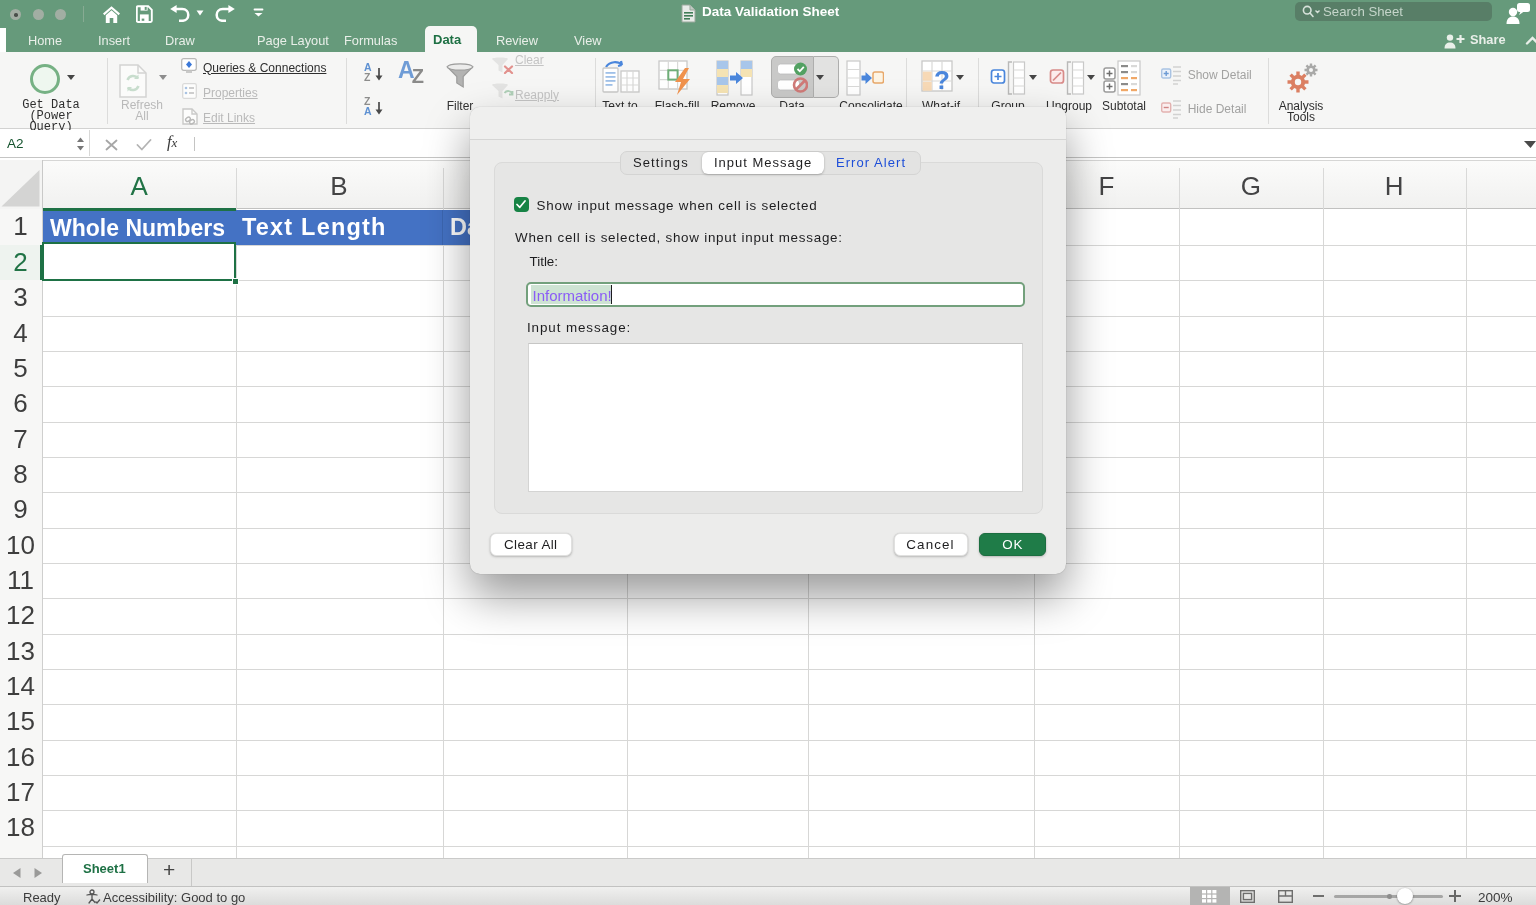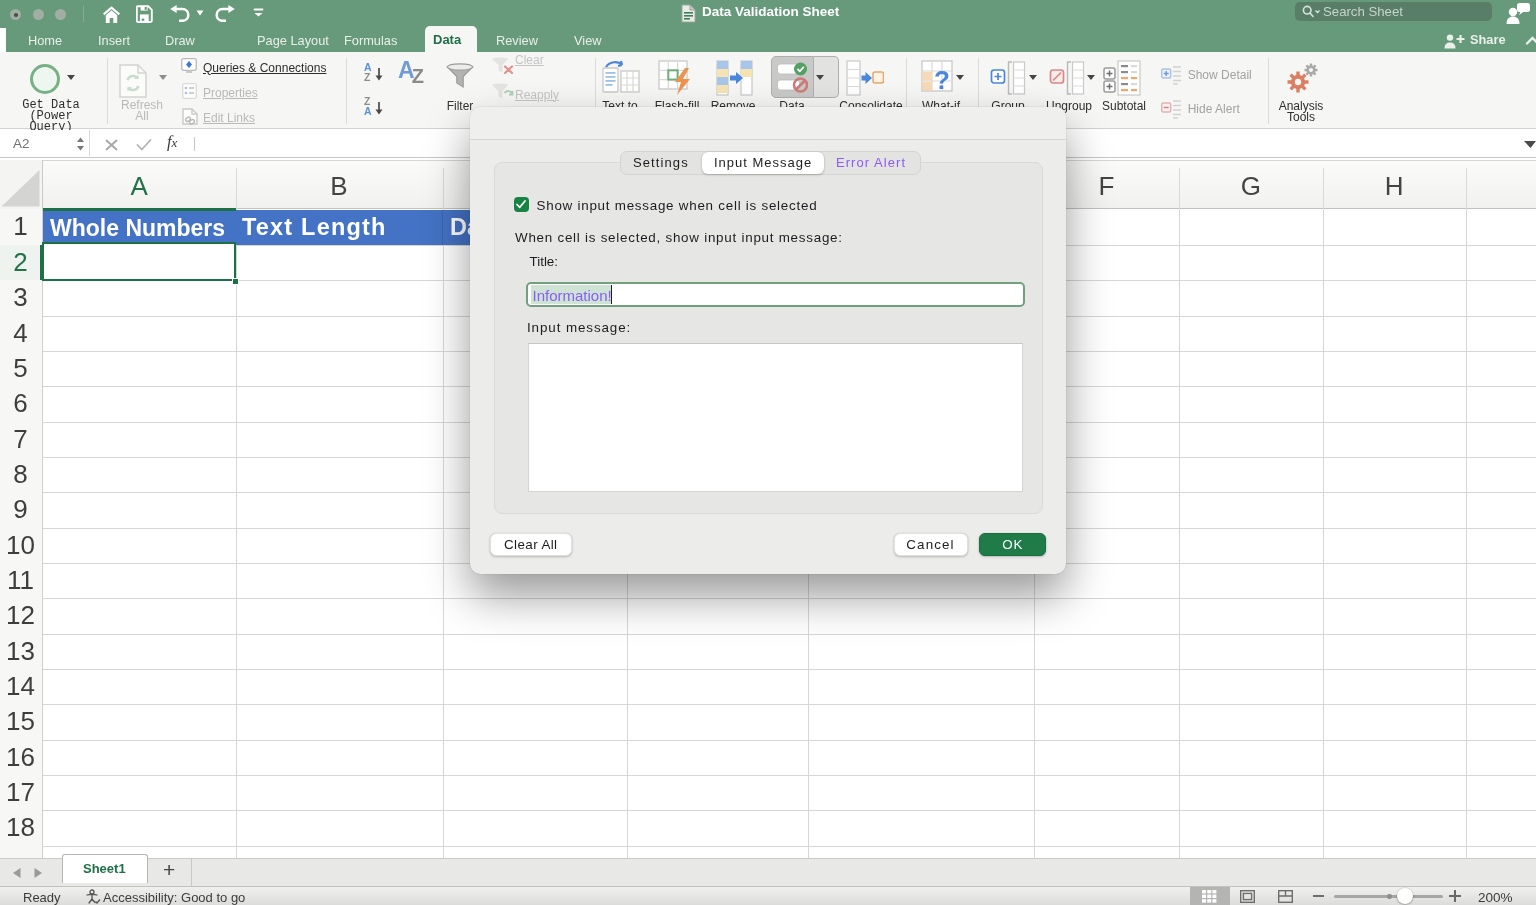--- a/index.html
+++ b/index.html
@@ -306,42 +306,42 @@
     <rect x="0.7" y="3" width="9" height="9" rx="1.5" fill="#eaf1fa" stroke="#a9c3e3" stroke-width="1.4"></rect>
     <path d="M5.2 5 V10 M2.7 7.5 H7.7" stroke="#6d9bd4" stroke-width="1.4"></path>
     <path d="M12 1 H20 M12 5.5 H20 M12 10 H20 M12 14.5 H20 M12 18 H17" stroke="#d2d2d1" stroke-width="1.6"></path>
   </svg>
   <div class="abs" style="left:1187.7px; top:16px; font-size:12px; color:#a2a2a1;">Show Detail</div>
   <svg class="abs" style="left:1161px; top:48px;" width="21" height="19" viewBox="0 0 21 19">
     <rect x="0.7" y="3" width="9" height="9" rx="1.5" fill="#faeeee" stroke="#e3b2b0" stroke-width="1.4"></rect>
     <path d="M2.7 7.5 H7.7" stroke="#d08684" stroke-width="1.4"></path>
     <path d="M12 1 H20 M12 5.5 H20 M12 10 H20 M12 14.5 H20 M12 18 H17" stroke="#d2d2d1" stroke-width="1.6"></path>
   </svg>
-  <div class="abs" style="left:1187.7px; top:49.5px; font-size:12px; color:#a2a2a1;">Hide Alert</div>
+  <div class="abs" style="left:1187.7px; top:49.5px; font-size:12px; color:#a2a2a1;">Hide Detail</div>
 
   <svg class="abs" style="left:1284px; top:10px;" width="36" height="34" viewBox="0 0 36 34">
     <g fill="#db7f62">
       <circle cx="14" cy="20" r="7.2"></circle>
       <g stroke="#db7f62" stroke-width="3.4">
         <path d="M14 9.5 V30.5 M3.5 20 H24.5 M6.6 12.6 L21.4 27.4 M21.4 12.6 L6.6 27.4"></path>
       </g>
     </g>
     <circle cx="14" cy="20" r="3.2" fill="#f6f6f5"></circle>
     <g fill="#a9a9a8">
       <circle cx="27" cy="8" r="4.6"></circle>
       <g stroke="#a9a9a8" stroke-width="2.4">
         <path d="M27 1.5 V14.5 M20.5 8 H33.5 M22.4 3.4 L31.6 12.6 M31.6 3.4 L22.4 12.6"></path>
       </g>
     </g>
     <circle cx="27" cy="8" r="2" fill="#f6f6f5"></circle>
   </svg>
   <div class="abs rlbl" style="left:1270px; top:49px; width:62px;">Analysis<br>Tools</div>
 </div>
 <div class="abs" id="fbar">
-  <div class="abs" style="left:13px; top:6px; font-size:13.5px; color:#737373;">A2</div>
+  <div class="abs" style="left:7px; top:6px; font-size:13.5px; color:#14532d;">A2</div>
   <svg class="abs" style="left:76px; top:7px;" width="9" height="14" viewBox="0 0 9 14">
     <path d="M4.5 0.5 L8 5 H1 Z" fill="#777"></path>
     <path d="M4.5 13.5 L1 9 H8 Z" fill="#777"></path>
   </svg>
   <div class="abs" style="left:89px; top:0; width:1px; height:26px; background:#d8d8d7;"></div>
   <svg class="abs" style="left:105px; top:8.5px;" width="13" height="12" viewBox="0 0 13 12">
     <path d="M1.5 1.5 L11.5 10.5 M11.5 1.5 L1.5 10.5" stroke="#a6a6a6" stroke-width="1.8" stroke-linecap="round"></path>
   </svg>
   <svg class="abs" style="left:136px; top:8.5px;" width="16" height="12" viewBox="0 0 16 12">
     <path d="M1.5 6 L5.8 10.5 L14.5 1" fill="none" stroke="#b3b3b3" stroke-width="1.8" stroke-linecap="round" stroke-linejoin="round"></path>
@@ -489,21 +489,21 @@
 
 <div class="abs" id="dialog" style="left:470px; top:106.5px; width:596px; height:467px; background:#ececeb; border-radius:10px; box-shadow:0 22px 45px rgba(0,0,0,0.4), 0 0 1px rgba(0,0,0,0.35);">
   <div class="abs" style="left:0; top:0; width:596px; height:33px; background:#efefee; border-radius:10px 10px 0 0; border-bottom:1px solid #d5d5d4;"></div>
 
   <div class="abs" style="left:23.5px; top:55.5px; width:549px; height:351.5px; background:#e6e6e5; border:1px solid #dadad9; border-radius:8px;"></div>
 
   <div class="abs" style="left:149.5px; top:44.5px; width:301.5px; height:23.5px; background:#e3e3e2; border:1px solid #d4d4d3; border-radius:7px;"></div>
   <div class="abs" style="left:231.8px; top:45.5px; width:121.8px; height:22px; background:#fff; border-radius:6px; box-shadow:0 1px 2.5px rgba(0,0,0,0.22), 0 0 1px rgba(0,0,0,0.18);"></div>
   <div class="abs" style="left:163px; top:48.5px; font-size:13px; color:#1d1d1f; letter-spacing:1.1px;">Settings</div>
   <div class="abs" style="left:244px; top:48.5px; font-size:13px; color:#1d1d1f; letter-spacing:1.0px;">Input Message</div>
-  <div class="abs" style="left:366px; top:48.5px; font-size:13px; color:#8b5cf6; letter-spacing:1.05px;text-align:right;">Error Alert</div>
+  <div class="abs" style="left:366px; top:48.5px; font-size:13px; color:#1d4ed8; letter-spacing:1.05px;text-align:right;">Error Alert</div>
 
   <div class="abs" style="left:43.8px; top:90.6px; width:15px; height:15px; border-radius:4px; background:#178345;"></div>
   <svg class="abs" style="left:46.3px; top:93.6px;" width="10" height="9" viewBox="0 0 10 9">
       <path d="M1 4.5 L3.8 7.3 L9 1" fill="none" stroke="#fff" stroke-width="1.7" stroke-linecap="round" stroke-linejoin="round"></path>
     </svg>
   <div class="abs" style="left:66.5px; top:91px; font-size:13.4px; color:#1d1d1f; letter-spacing:0.75px;">Show input message when cell is selected</div>
   <div class="abs" style="left:45px; top:123.5px; font-size:13.4px; color:#1d1d1f; letter-spacing:0.75px;">When cell is selected, show input input message:</div>
   <div class="abs" style="left:59.5px; top:147.5px; font-size:13.4px; color:#1d1d1f;">Title:</div>
 
   <div class="abs" style="left:55.7px; top:175.6px; width:499px; height:24.5px; background:#fff; border:2.5px solid #73a07c; border-radius:5px;"></div>

